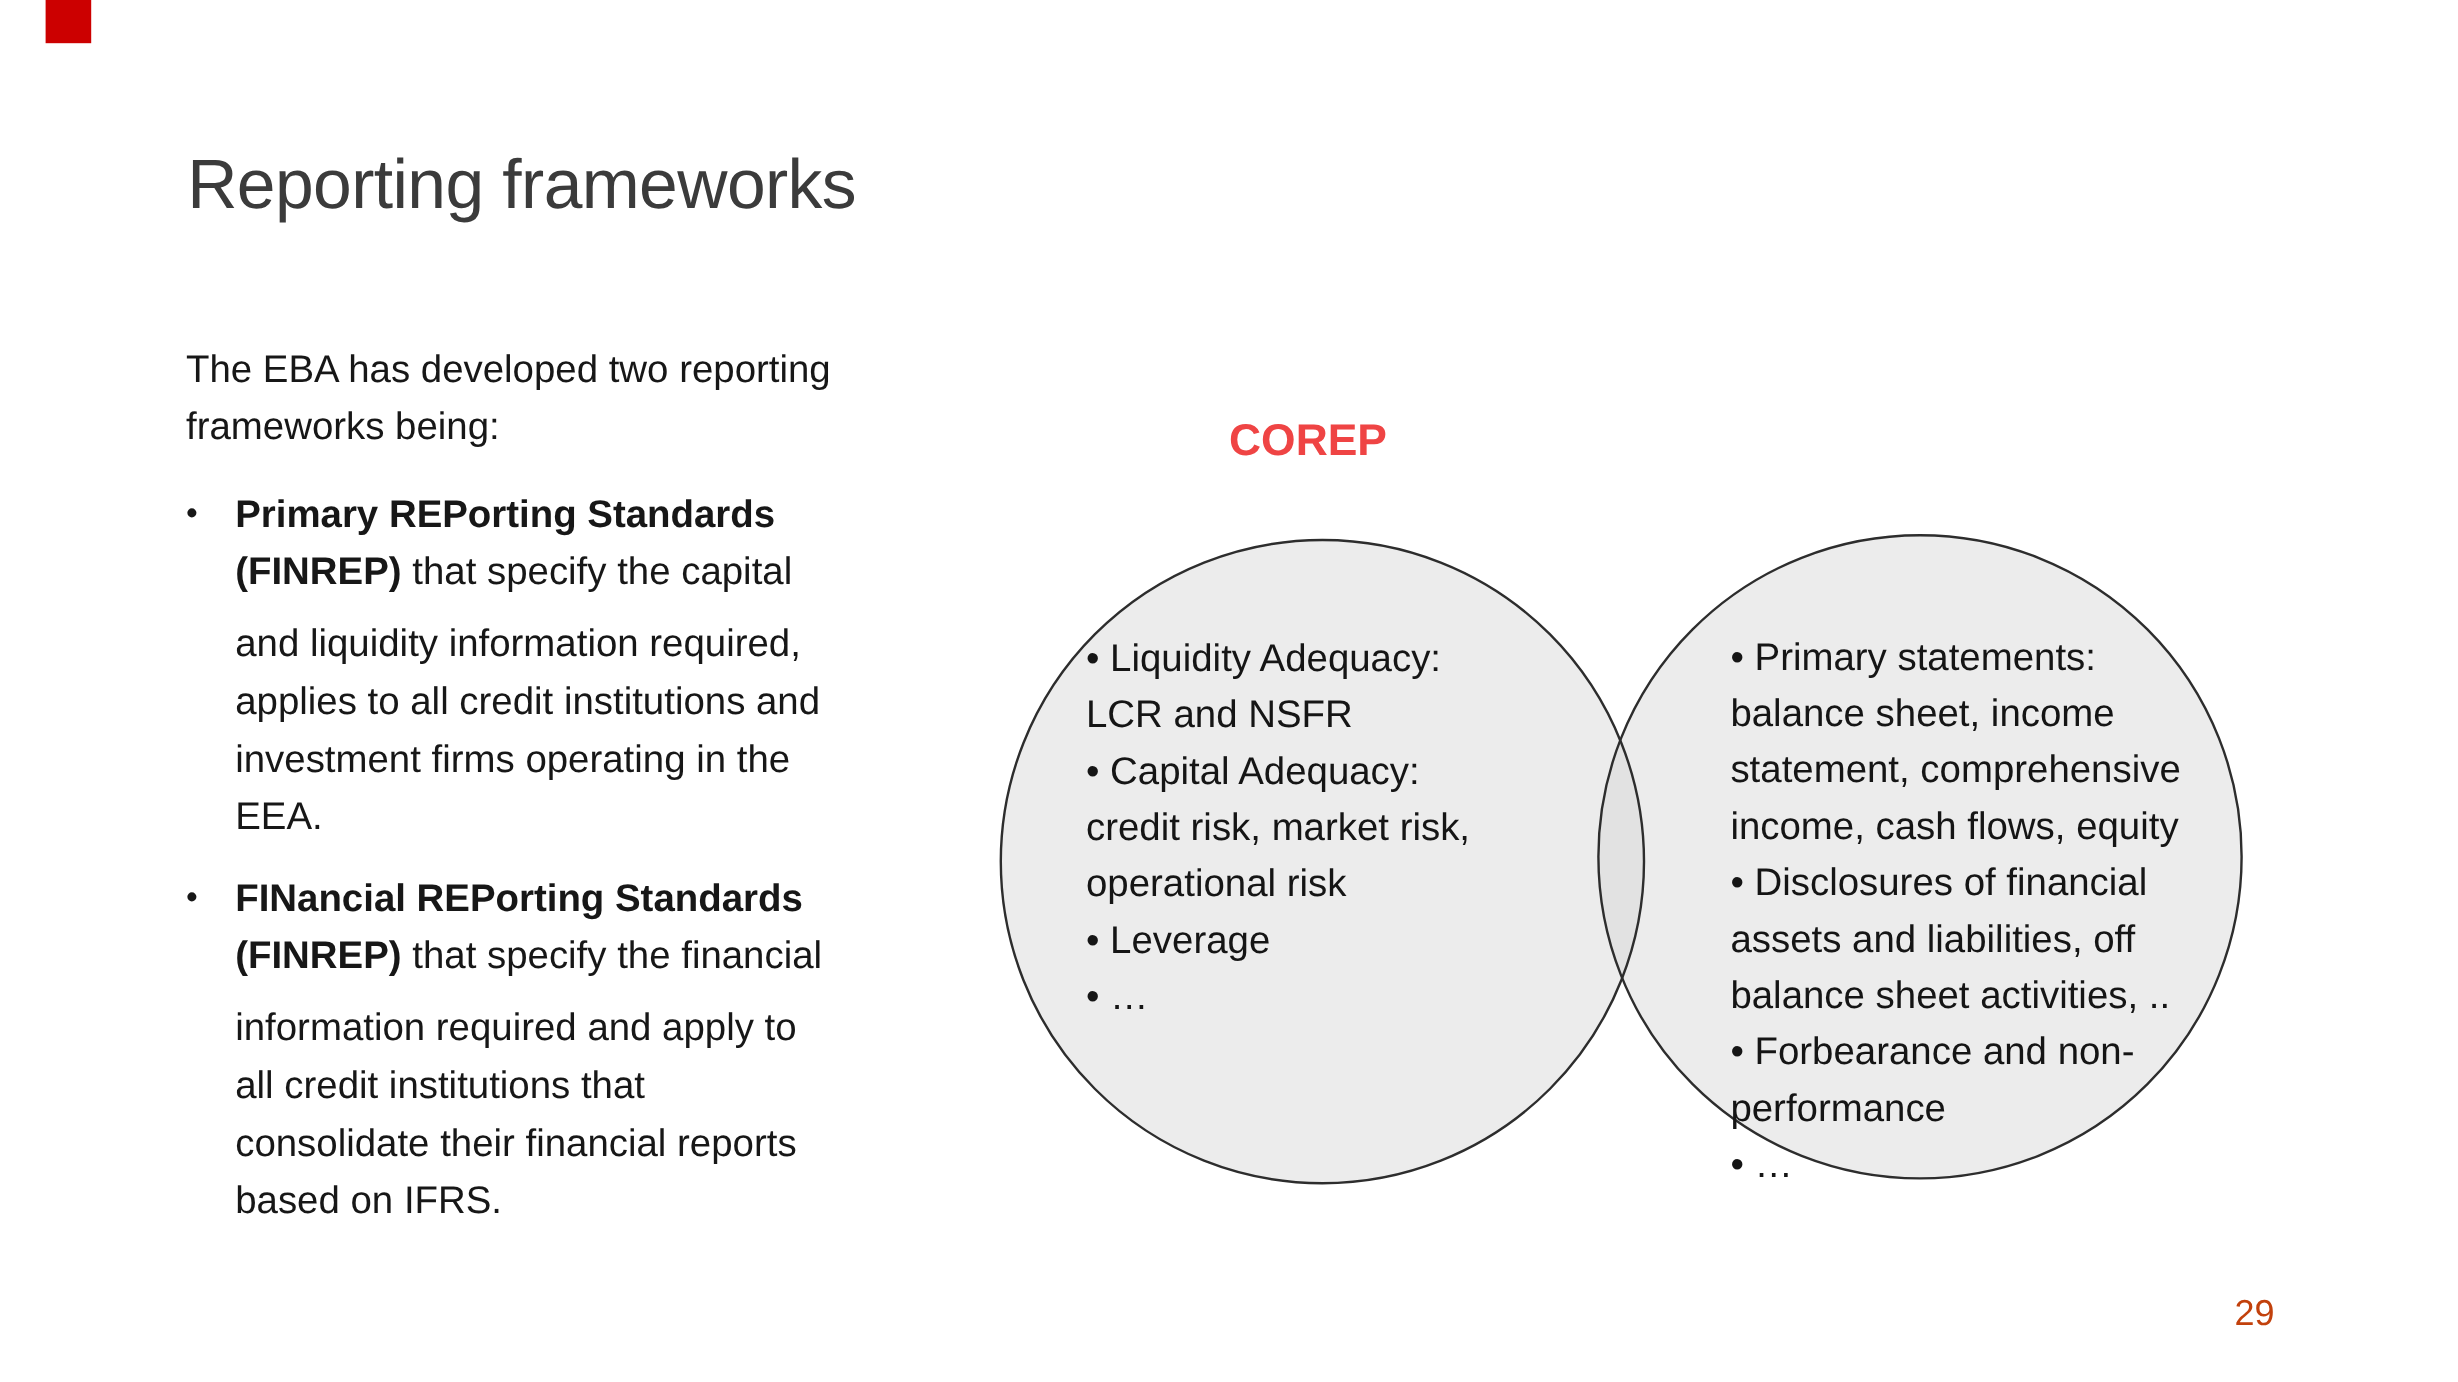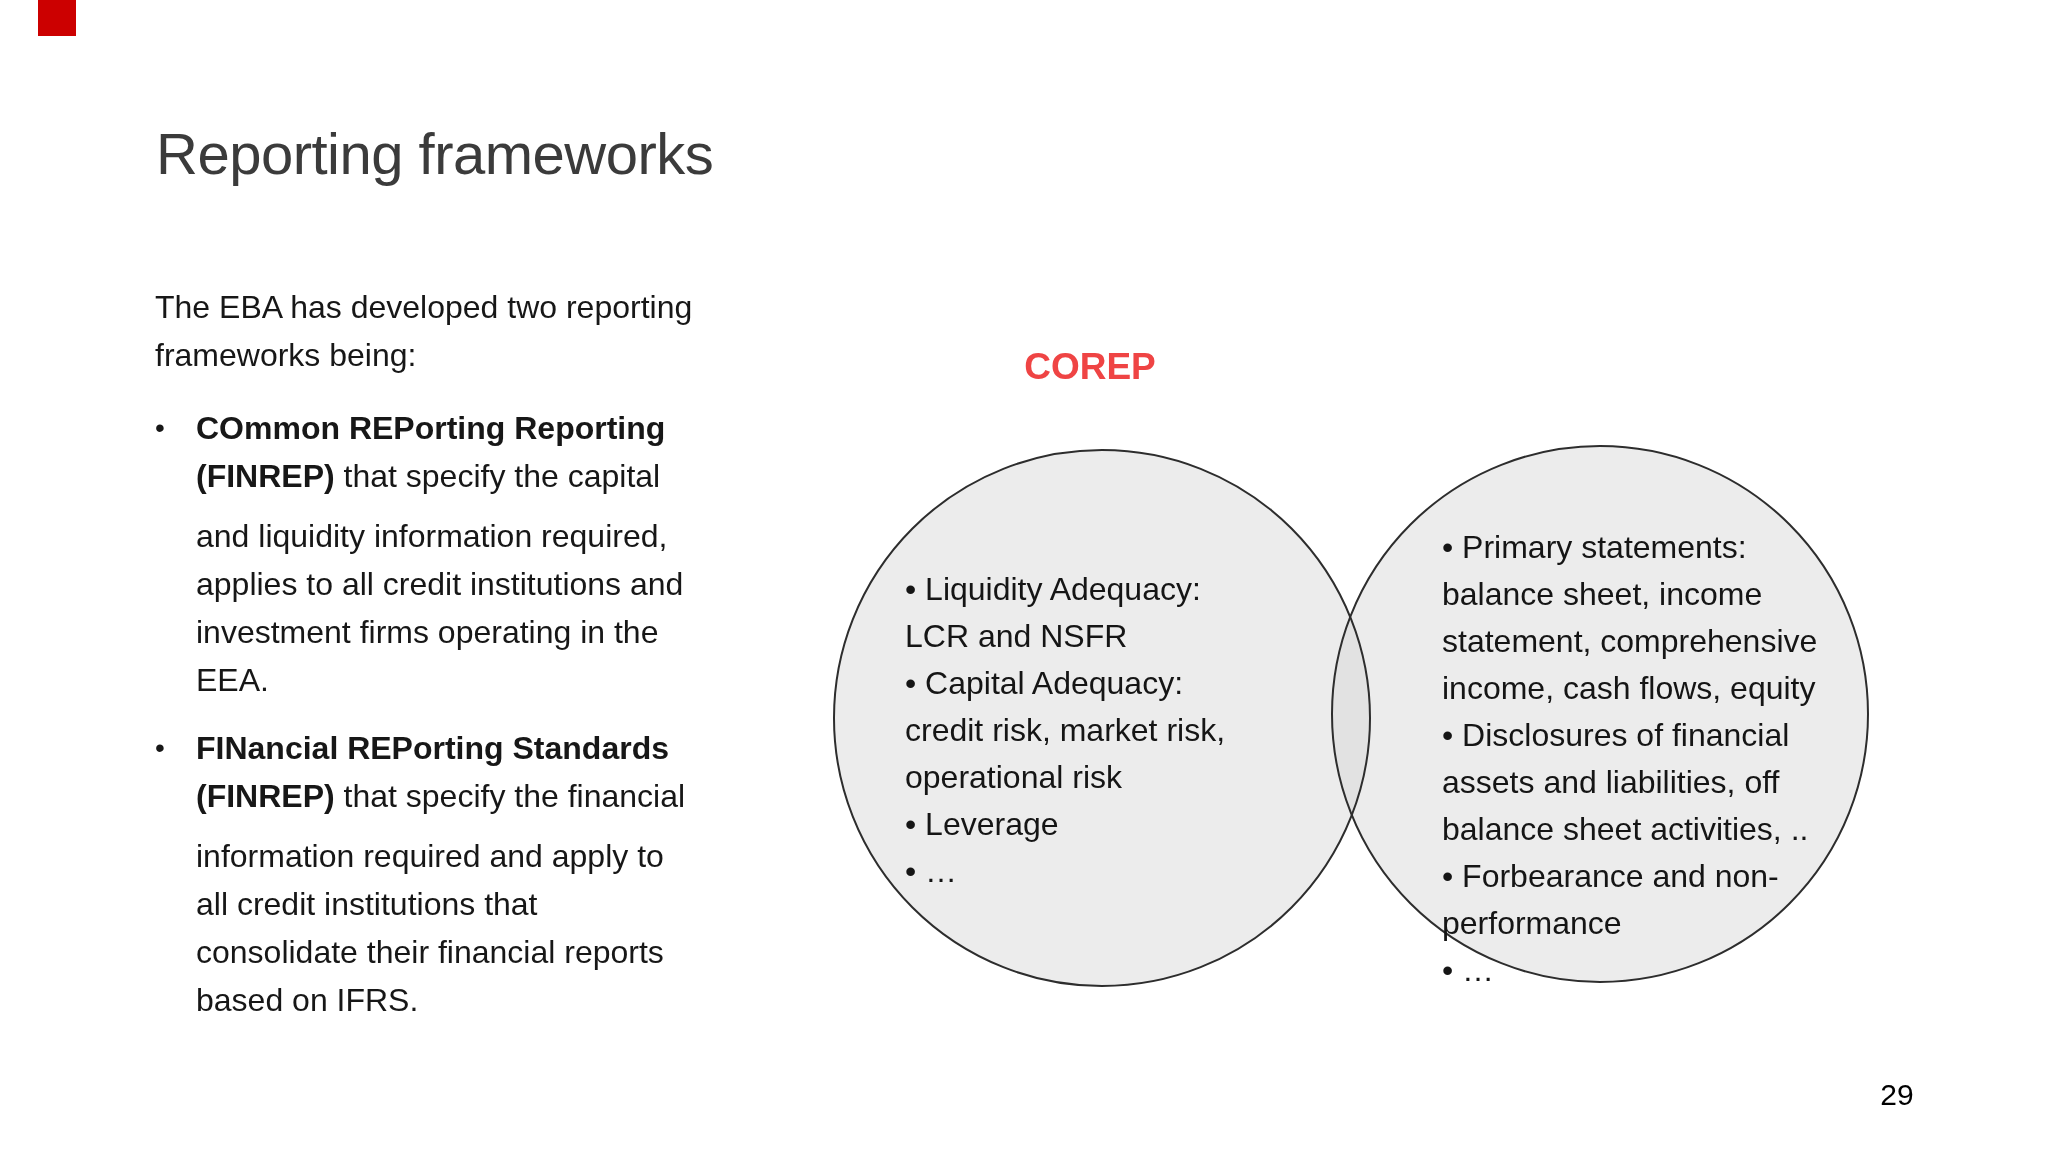--- a/index.html
+++ b/index.html
@@ -64,29 +64,28 @@
   }
   .vlabel.corep  { left: 890px; }
   .vlabel.finrep { left: 1388px; }
   .vtext {
     position: absolute;
     white-space: pre-line;
     font-size: 32px;
     line-height: 47px;
     color: #151515;
   }
-  .vtext.corep  { left: 905px;  top: 566px; width: 420px; }
+  .vtext.corep  { left: 905px;  top: 525px; width: 420px; }
   .vtext.finrep { left: 1442px; top: 524px; width: 435px; }
   .pagenum {
     position: absolute;
     left: 1862px; top: 1078px;
     width: 70px;
     font-size: 30px;
-    color: #000000;
-    text-align: center;
+    color: #c2410c;
   }
 </style>
 </head>
 <body>
 
 <div class="slide">
 
   <svg class="venn-svg" viewBox="0 0 2048 1152" xmlns="http://www.w3.org/2000/svg">
     <rect x="38" y="0" width="38" height="36" fill="#cc0000"></rect>
     <circle cx="1102" cy="718" r="268" fill="#ececec"></circle>
@@ -98,21 +97,21 @@
 
   <h1 class="title">Reporting frameworks</h1>
 
   <div class="left-col">
     <p class="intro">The EBA has developed two reporting
 frameworks being:</p>
 
     <div class="bullet">
       <span class="marker">•</span>
       <div class="btext">
-        <b class="bline">COmmon REPorting Reporting</b>
+        <b class="bline">Primary REPorting Standards</b>
         <span class="bline">
           <b>(FINREP)</b><span> that specify the capital</span>
         </span>
         <span class="brest">and liquidity information required,
 applies to all credit institutions and
 investment firms operating in the
 EEA.</span>
       </div>
     </div>
 

